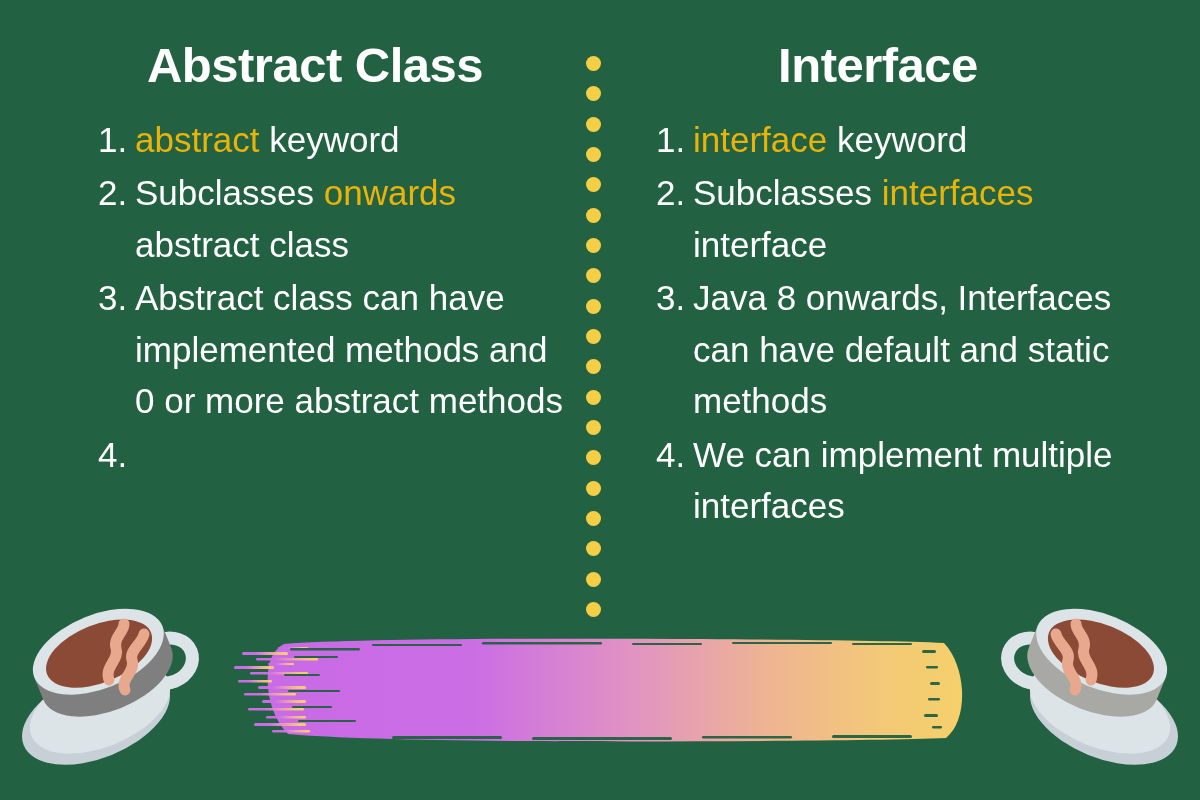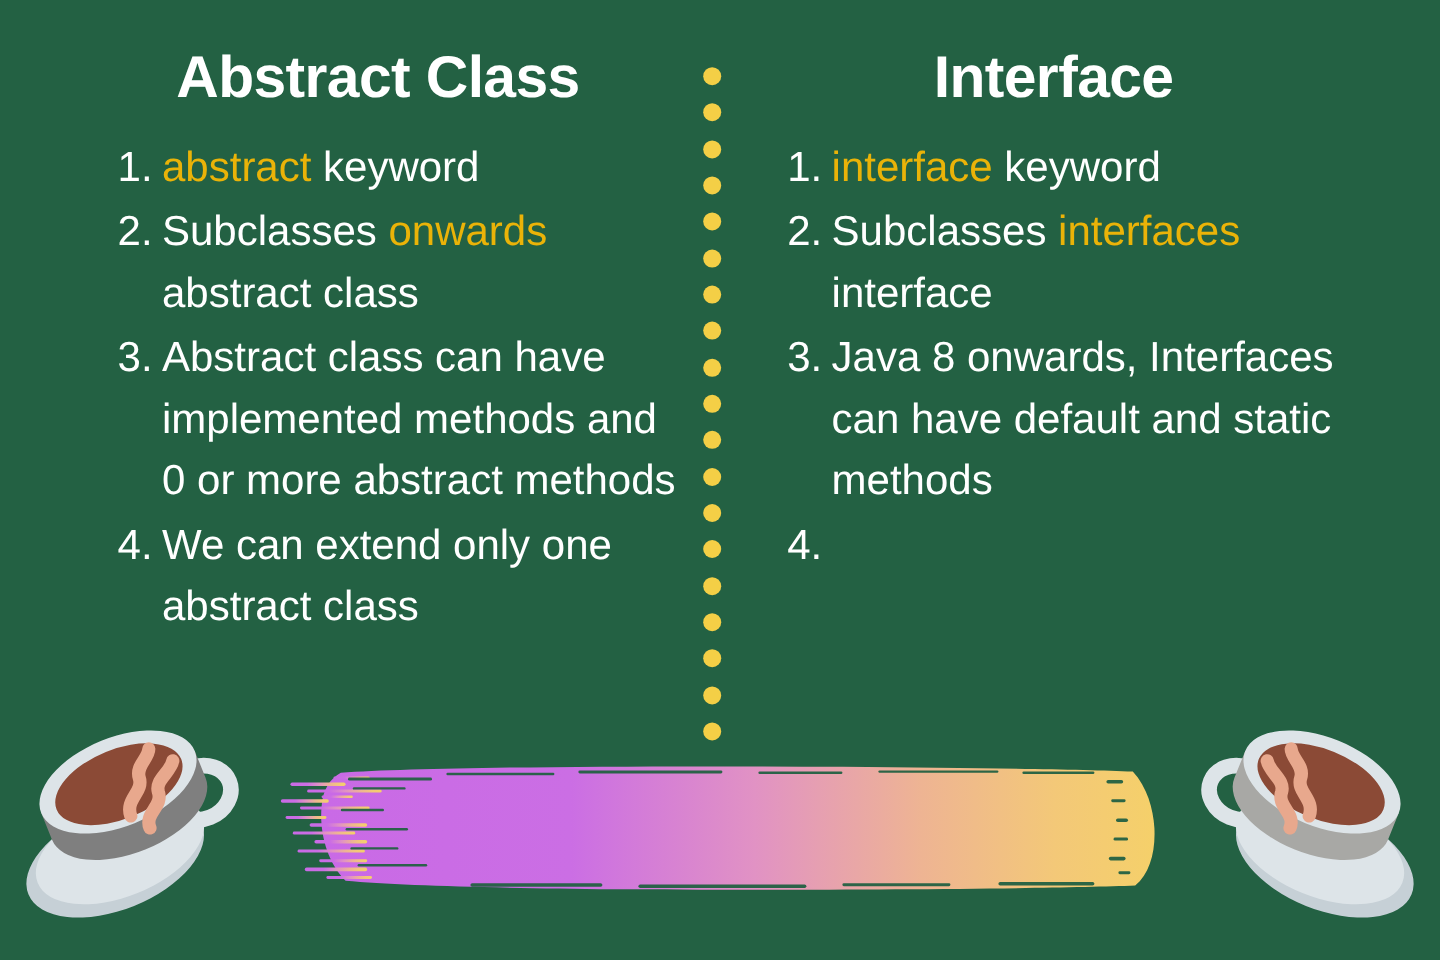--- a/index.html
+++ b/index.html
@@ -120,21 +120,21 @@
 
       <li>
         <span class="li-num">2.</span><span>Subclasses </span><span class="kw">onwards</span><span> abstract class</span>
       </li>
 
       <li>
         <span class="li-num">3.</span><span>Abstract class can have implemented methods and 0 or more abstract methods</span>
       </li>
 
       <li>
-        <span class="li-num">4.</span><span>We can extend only one abstract class</span>
+        <span class="li-num">4.</span>
       </li>
 
     </ul>
   </div>
 
   <div id="divider">
       <div class="dot" style="top: 0px; background: rgb(244, 207, 70);"></div>
       <div class="dot" style="top: 30.3333px; background: rgb(244, 207, 70);"></div>
       <div class="dot" style="top: 60.6667px; background: rgb(244, 207, 70);"></div>
       <div class="dot" style="top: 91px; background: rgb(244, 207, 70);"></div>
@@ -165,21 +165,21 @@
 
       <li>
         <span class="li-num">2.</span><span>Subclasses </span><span class="kw">interfaces</span><span> interface</span>
       </li>
 
       <li>
         <span class="li-num">3.</span><span>Java 8 onwards, Interfaces can have default and static methods</span>
       </li>
 
       <li>
-        <span class="li-num">4.</span>
+        <span class="li-num">4.</span><span>We can implement multiple interfaces</span>
       </li>
 
     </ul>
   </div>
 
   <svg id="brush" viewBox="0 0 740 122">
     <defs>
       <linearGradient id="brushGrad" x1="0" y1="0" x2="1" y2="0">
         <stop offset="0.00" stop-color="#c96ae6"></stop>
         <stop offset="0.30" stop-color="#cb6ee4"></stop>

